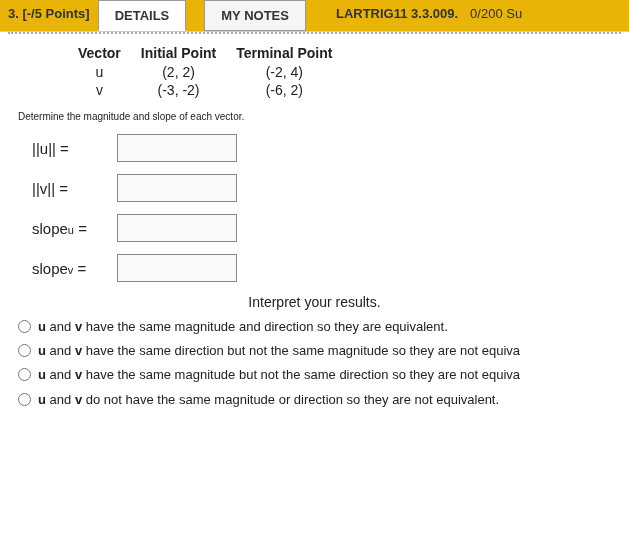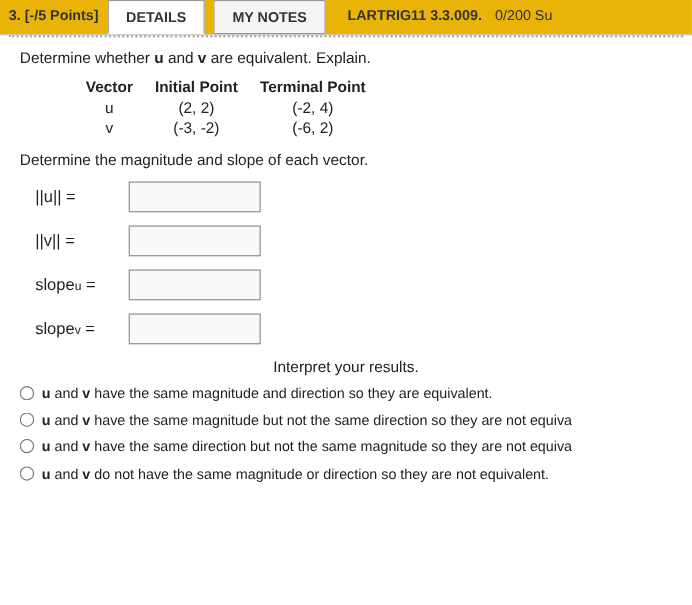--- a/index.html
+++ b/index.html
@@ -27,21 +27,21 @@
       font-weight: bold;
     }
     .tab {
       padding: 7px 16px;
       font-size: 13px;
       font-weight: bold;
       cursor: pointer;
       border: 1px solid #999;
       background: #f5f5f5;
       color: #333;
-      margin-right: 8px;
+      margin-right: 18px;
     }
     .tab.active {
       background: #fff;
       border-bottom: 1px solid #fff;
     }
     .problem-id {
       font-size: 13px;
       color: #333;
       padding: 6px 8px;
       margin-left: 4px;
@@ -87,21 +87,21 @@
       vertical-align: top;
     }
     .vector-table th {
       font-weight: bold;
       font-size: 14px;
       text-align: right;
       padding: 1px 20px 2px 0;
     }
 
     .subtext {
-      font-size: 14px;
+      font-size: 10px;
       margin-bottom: 12px;
     }
 
     
     .input-row {
       display: flex;
       align-items: center;
       margin-bottom: 12px;
       margin-left: 14px;
     }
@@ -167,23 +167,20 @@
   <button class="tab active">DETAILS</button>
   <button class="tab">MY NOTES</button>
   <span class="problem-id">LARTRIG11 3.3.009.</span>
   <span class="score">0/200 Su</span>
 </div>
 
 <div class="dot-separator"></div>
 
 <div class="content">
 
-  <div class="question-text">
-    Determine whether <b>u</b> and <b>v</b> are equivalent. Explain.
-  </div>
 
   <div class="vector-table">
     <table>
       <thead>
         <tr>
           <th>Vector</th>
           <th>Initial Point</th>
           <th>Terminal Point</th>
         </tr>
       </thead>
@@ -225,24 +222,24 @@
   </div>
 
   <div class="interpret-label">Interpret your results.</div>
 
   <div class="radio-option">
     <input type="radio" name="interpret" style="">
     <span class="radio-text"><b>u</b> and <b>v</b> have the same magnitude and direction so they are equivalent.</span>
   </div>
   <div class="radio-option">
     <input type="radio" name="interpret" style="">
+    <span class="radio-text"><b>u</b> and <b>v</b> have the same direction but not the same magnitude so they are not equiva</span>
+  </div>
+  <div class="radio-option">
+    <input type="radio" name="interpret" style="">
     <span class="radio-text"><b>u</b> and <b>v</b> have the same magnitude but not the same direction so they are not equiva</span>
   </div>
   <div class="radio-option">
     <input type="radio" name="interpret" style="">
-    <span class="radio-text"><b>u</b> and <b>v</b> have the same direction but not the same magnitude so they are not equiva</span>
-  </div>
-  <div class="radio-option">
-    <input type="radio" name="interpret" style="">
     <span class="radio-text"><b>u</b> and <b>v</b> do not have the same magnitude or direction so they are not equivalent.</span>
   </div>
 
 </div>
 
 </body></html>

